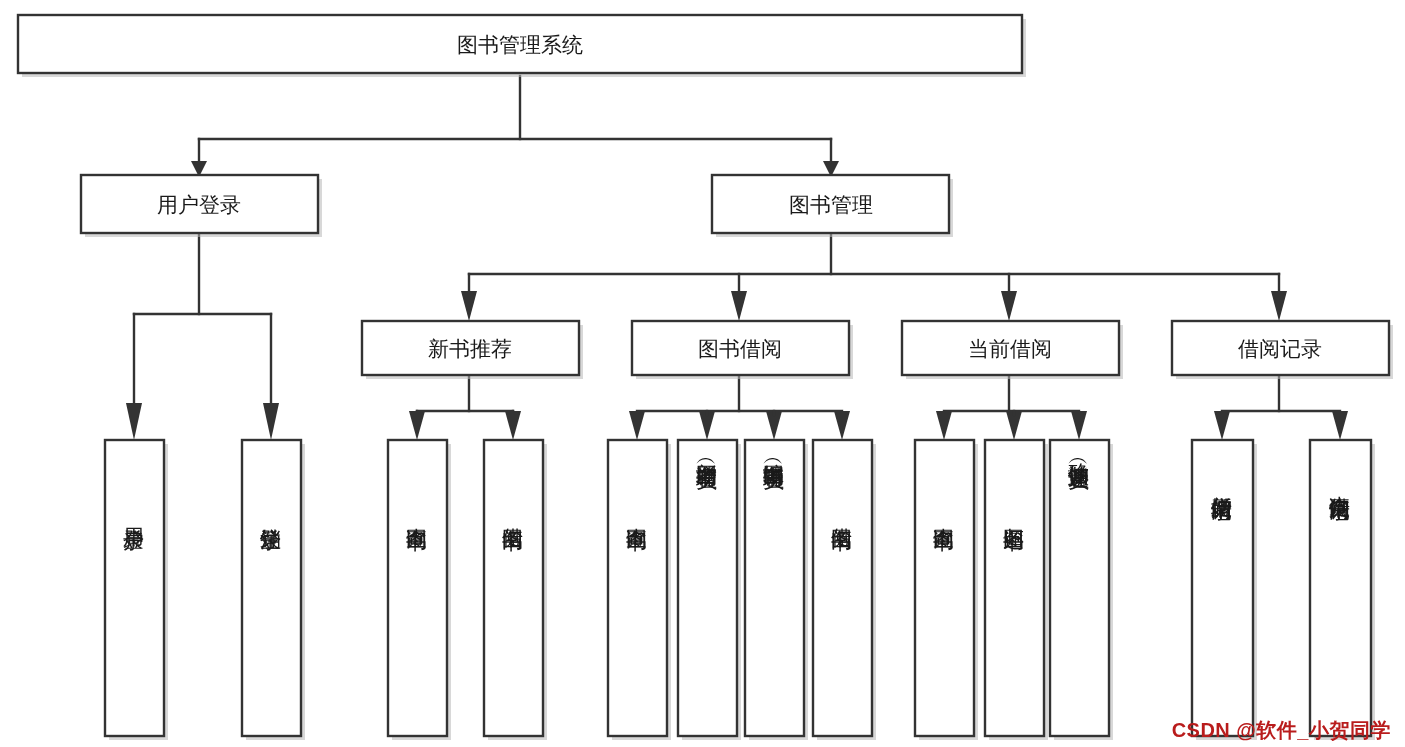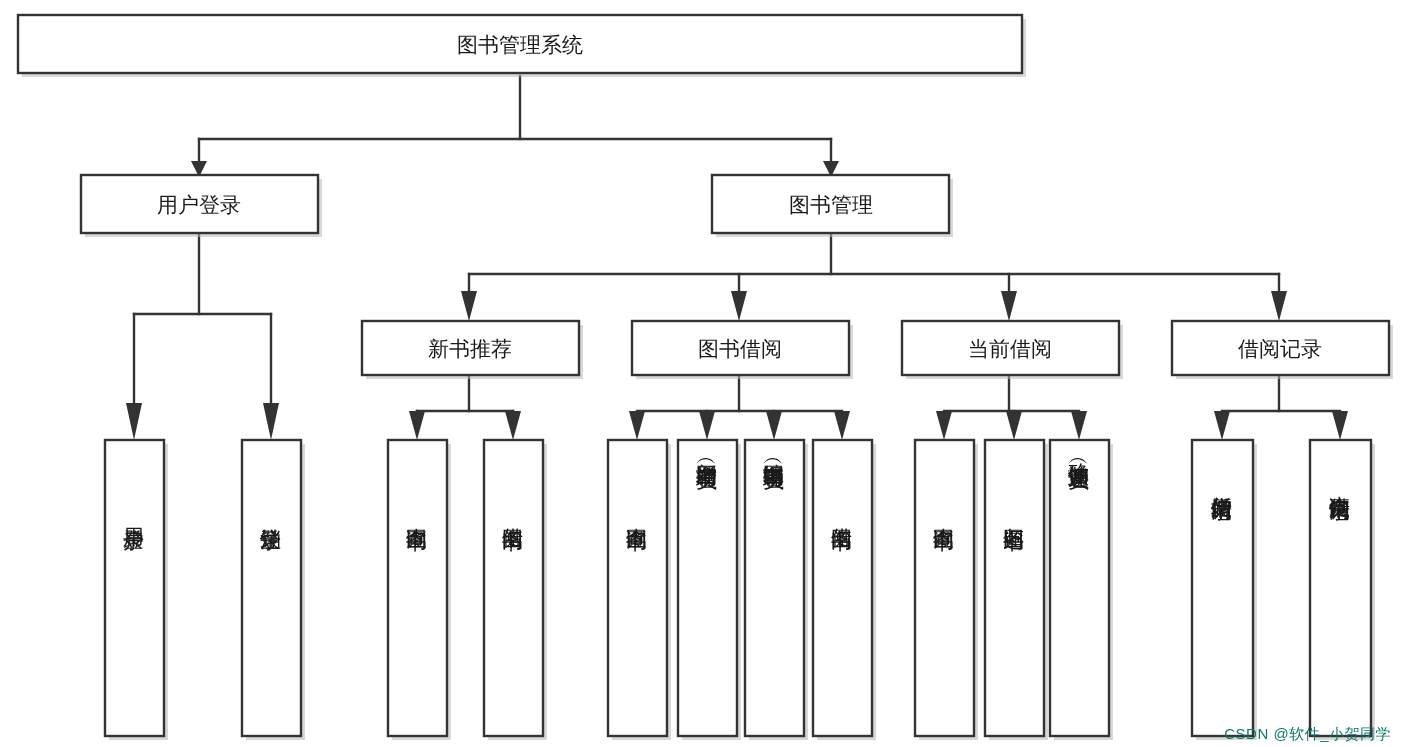--- a/index.html
+++ b/index.html
@@ -57,25 +57,26 @@
     fill: #1a1a1a;
     text-anchor: middle;
     writing-mode: vertical-rl;
     letter-spacing: 1px;
   }
   .watermark {
     position: absolute;
     right: 14px;
     bottom: 6px;
     font-family: "Liberation Sans", "DejaVu Sans", sans-serif;
-    font-size: 15px;
-    color: #0f766e;
+    font-size: 20px;
+    color: #b91c1c;
     letter-spacing: 0.5px;
     white-space: nowrap;
     pointer-events: none;
+    font-weight: bold;
   }
 </style>
 </head>
 <body>
 
 <div id="diagram-root">
   <svg class="flow" viewBox="0 0 1405 747" xmlns="http://www.w3.org/2000/svg">
 
     <defs>
       <g id="arrowdef"></g>

